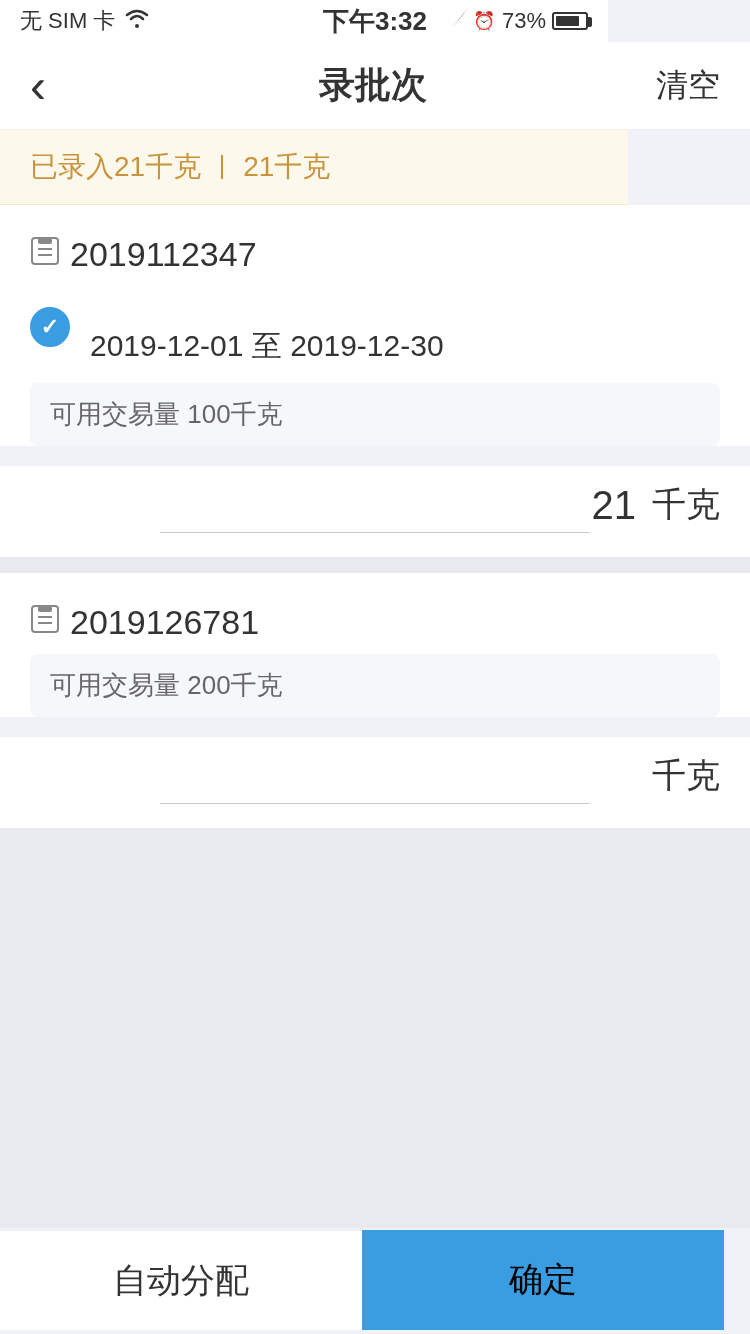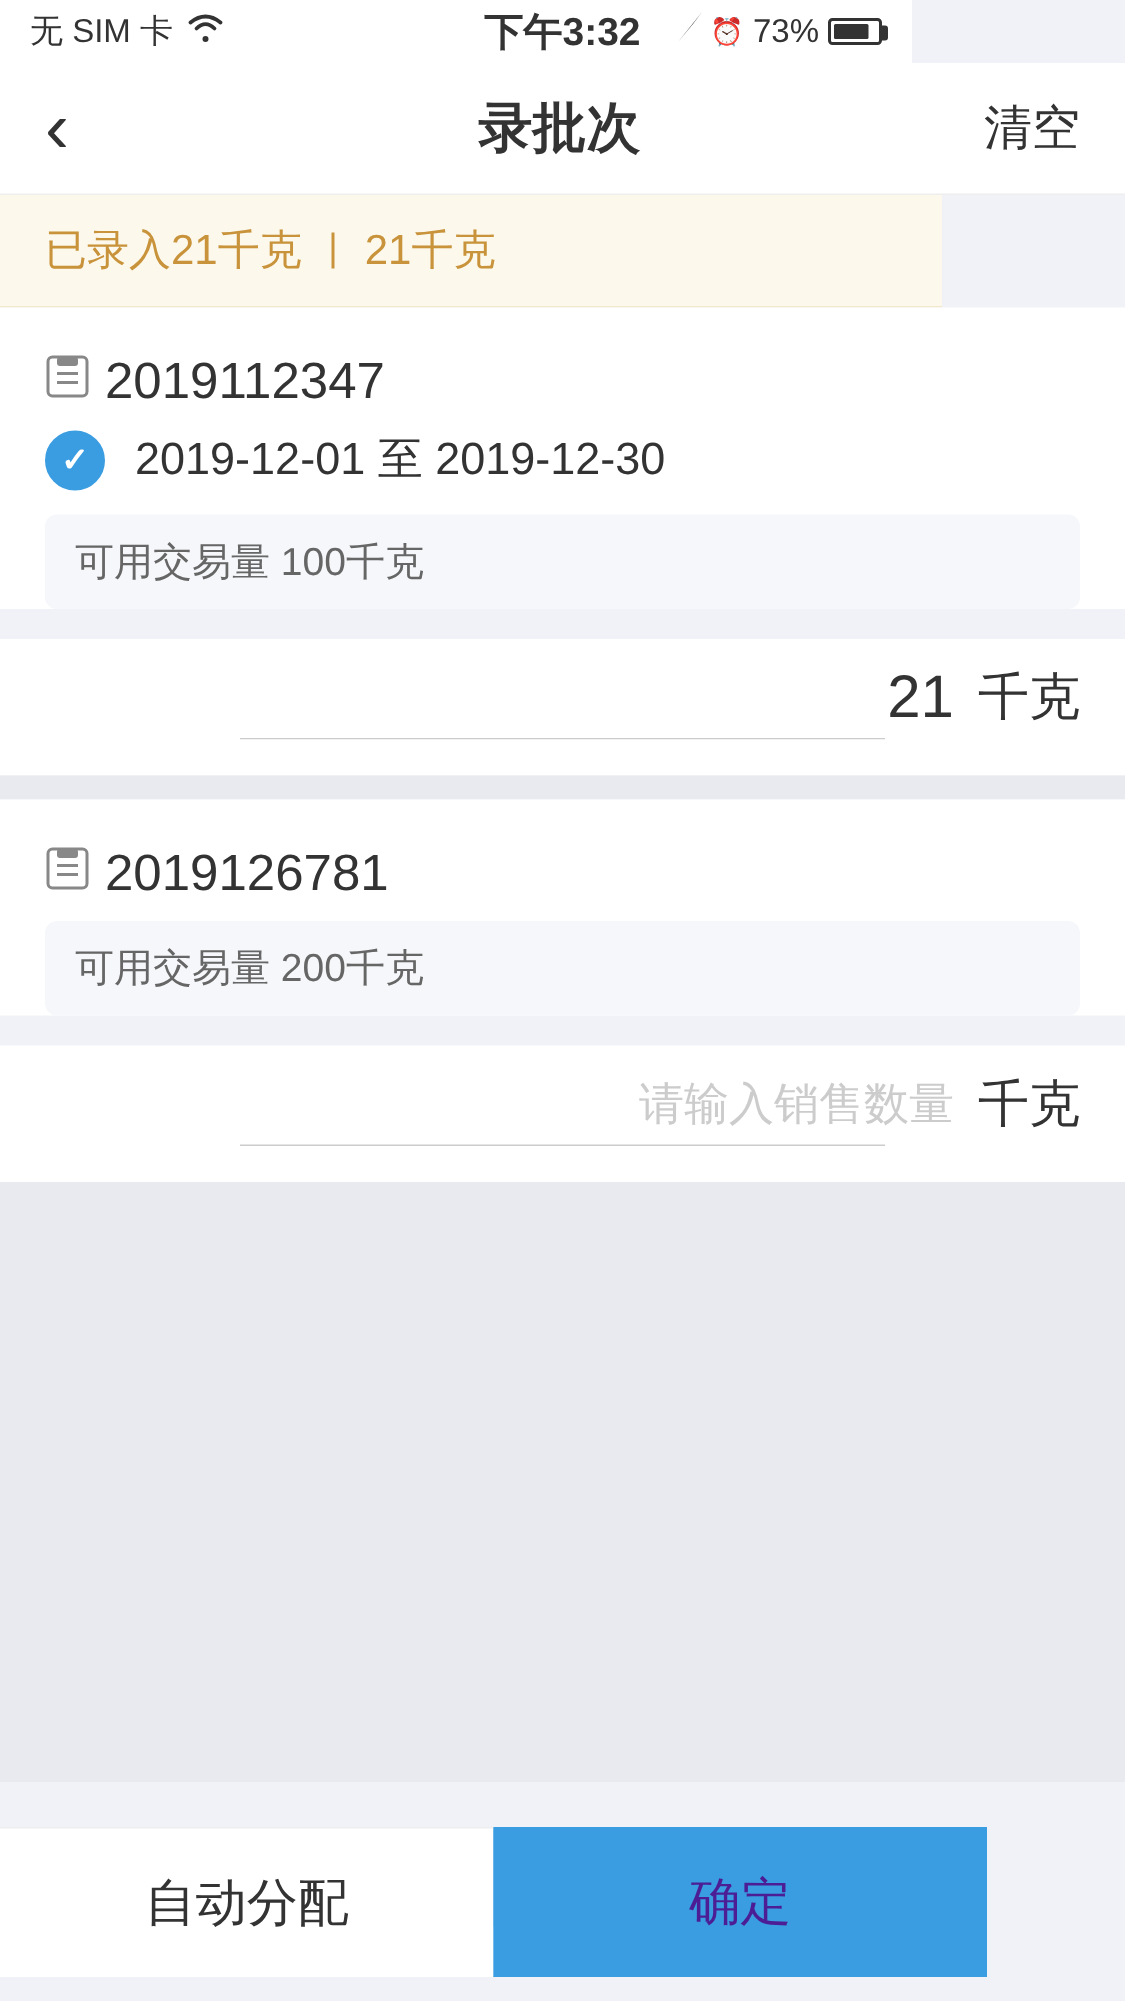--- a/index.html
+++ b/index.html
@@ -155,20 +155,21 @@
       border-color: #3a9de1;
     }
     .radio-check {
       color: #fff;
       font-size: 22px;
       font-weight: bold;
     }
     .batch-date {
       font-size: 30px;
       color: #333;
+      margin-top: 40px;
     }
     .available-box {
       background: #f5f7fa;
       border-radius: 8px;
       padding: 14px 20px;
       margin: 0 0 20px 0;
     }
     .available-text {
       font-size: 26px;
       color: #666;
@@ -200,23 +201,23 @@
     
     .gray-area {
       background: #e8eaf0;
       flex: 1;
       min-height: 400px;
     }
 
     
     .bottom-bar {
       position: fixed;
-      bottom: 16px;
+      bottom: 4px;
       left: 0;
-      width: 658px;
+      width: 724px;
       height: 100px;
       display: flex;
       z-index: 100;
     }
     .btn-auto {
       flex: 1;
       background: #fff;
       border: none;
       font-size: 34px;
       color: #333;
@@ -224,21 +225,21 @@
       align-items: center;
       justify-content: center;
       cursor: pointer;
       border-top: 1px solid #eee;
     }
     .btn-confirm {
       flex: 1;
       background: #3a9de1;
       border: none;
       font-size: 34px;
-      color: #4c1d95;
+      color: #000000;
       display: flex;
       align-items: center;
       justify-content: center;
       cursor: pointer;
     }
 
     
     .quantity-area {
       background: #fff;
       padding-bottom: 4px;
@@ -349,21 +350,20 @@
       </span>
       <span class="batch-number">2019126781</span>
     </div>
     <div class="available-box">
       <span class="available-text">可用交易量 200千克</span>
     </div>
   </div>
 
   <div class="quantity-area">
     <div class="qty-inner">
-      <span class="input-placeholder">请输入销售数量</span>
       <span class="input-unit">千克</span>
     </div>
     <div class="qty-line"></div>
     <div style="height:20px; background:#fff;"></div>
   </div>
 
   <div class="gray-area"></div>
 
 </div>
 

